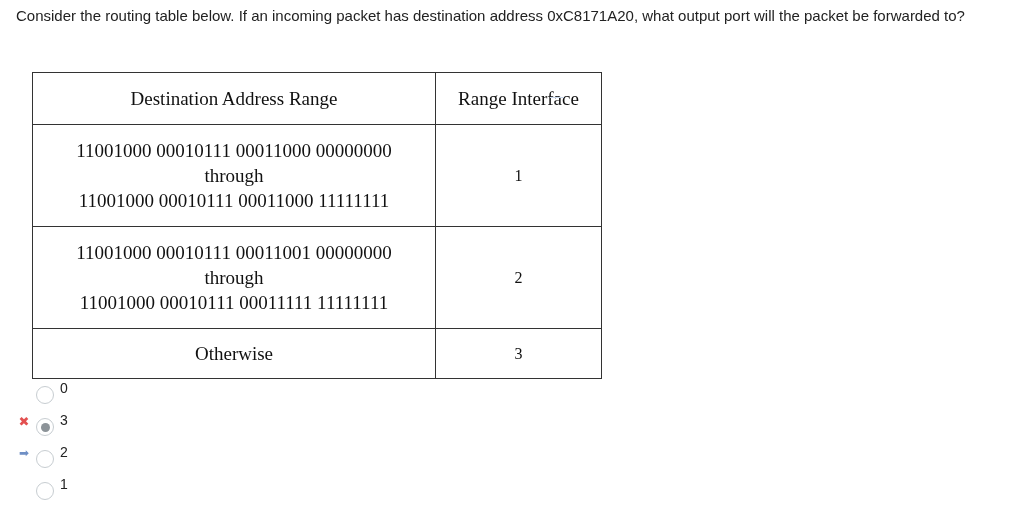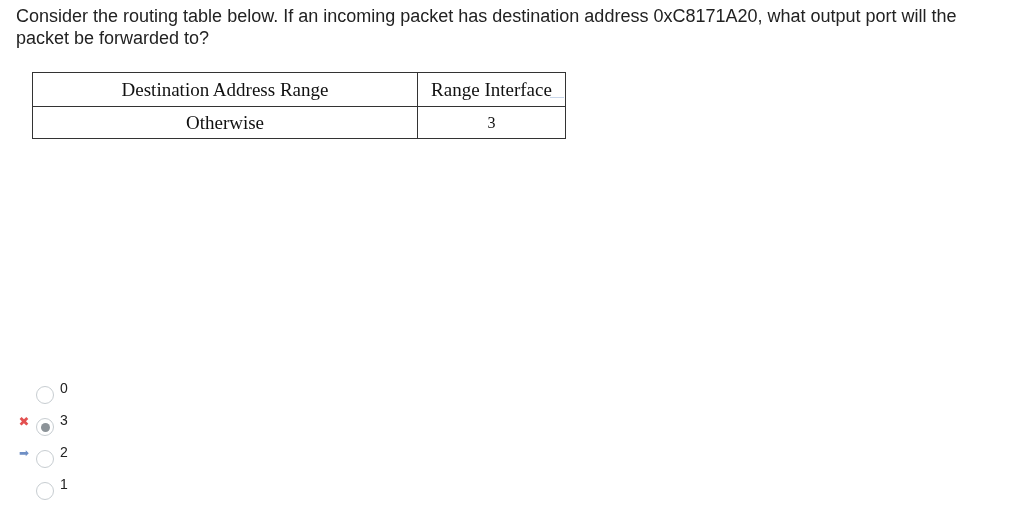--- a/index.html
+++ b/index.html
@@ -13,39 +13,39 @@
     body {
       position: relative;
       font-family: "Liberation Sans", "DejaVu Sans", sans-serif;
       color: #2d3b45;
     }
     .question-text {
       position: absolute;
       left: 16px;
       top: 5px;
       width: 960px;
-      font-size: 18px;
+      font-size: 15px;
       line-height: 22px;
       color: #222222;
     }
     .routing-table-wrap {
       position: absolute;
       left: 32px;
       top: 72px;
     }
     .routing-table {
       border-collapse: collapse;
       font-family: "Liberation Serif", "DejaVu Serif", serif;
       font-size: 19px;
       color: #111111;
     }
     .routing-table th, .routing-table td {
       border: 1px solid #333333;
       text-align: center;
-      padding: 4px;
+      padding: 13px;
       font-weight: normal;
       font-family: Liberation Serif, serif;
     }
     .routing-table th {
       height: 25px;
       line-height: 25px;
     }
     .routing-table th.col-range { width: 376px; }
     .routing-table th.col-link { width: 139px; }
     .range-cell {
@@ -120,20 +120,36 @@
 
 <div class="routing-table-wrap">
   <table class="routing-table">
     <thead>
       <tr>
         <th class="col-range">Destination Address Range</th>
         <th class="col-link">Range Interface</th>
       </tr>
     </thead>
     <tbody>
+      <tr>
+        <td class="range-cell">
+          <div>11001000 00010111 00011000 00000000</div>
+          <div>through</div>
+          <div>11001000 00010111 00011000 11111111</div>
+        </td>
+        <td class="link-cell">1</td>
+      </tr>
+      <tr>
+        <td class="range-cell">
+          <div>11001000 00010111 00011001 00000000</div>
+          <div>through</div>
+          <div>11001000 00010111 00011111 11111111</div>
+        </td>
+        <td class="link-cell">2</td>
+      </tr>
       <tr class="otherwise-row">
         <td>Otherwise</td>
         <td class="link-cell">3</td>
       </tr>
     </tbody>
   </table>
 </div>
 <div class="blue-line"></div>
 
 <div class="answers">

